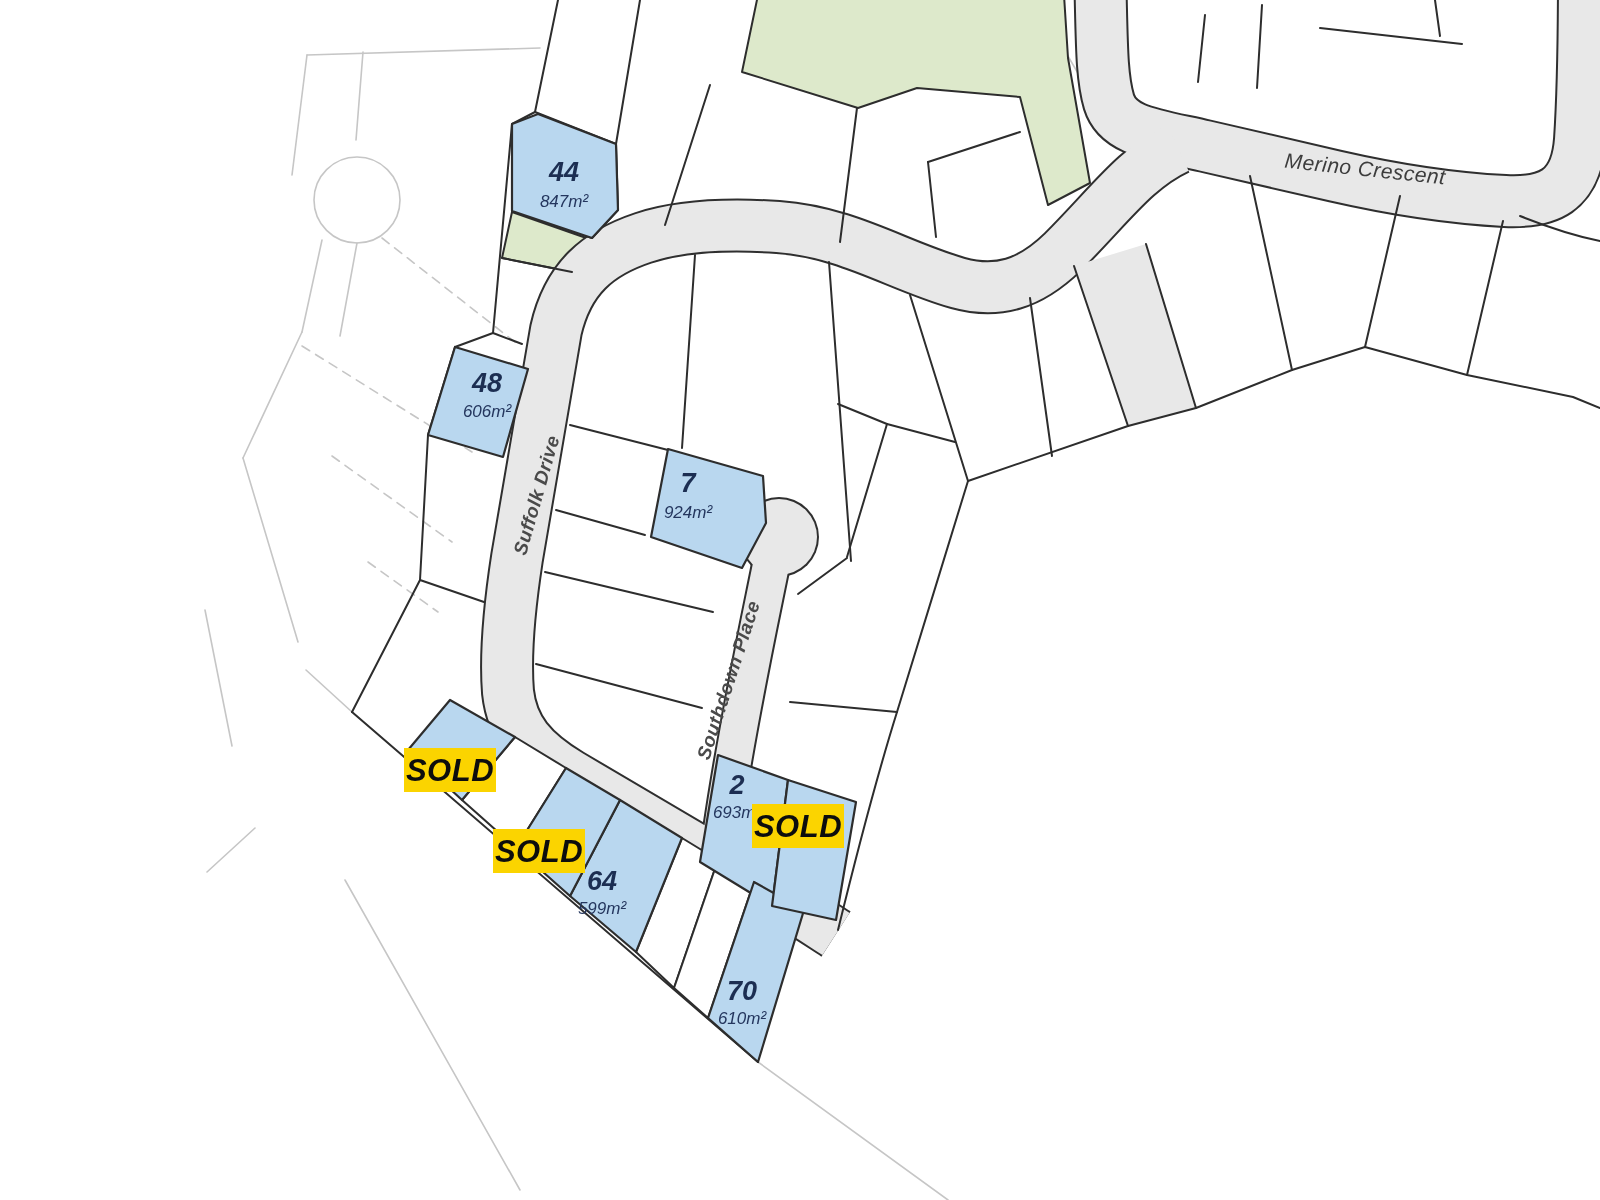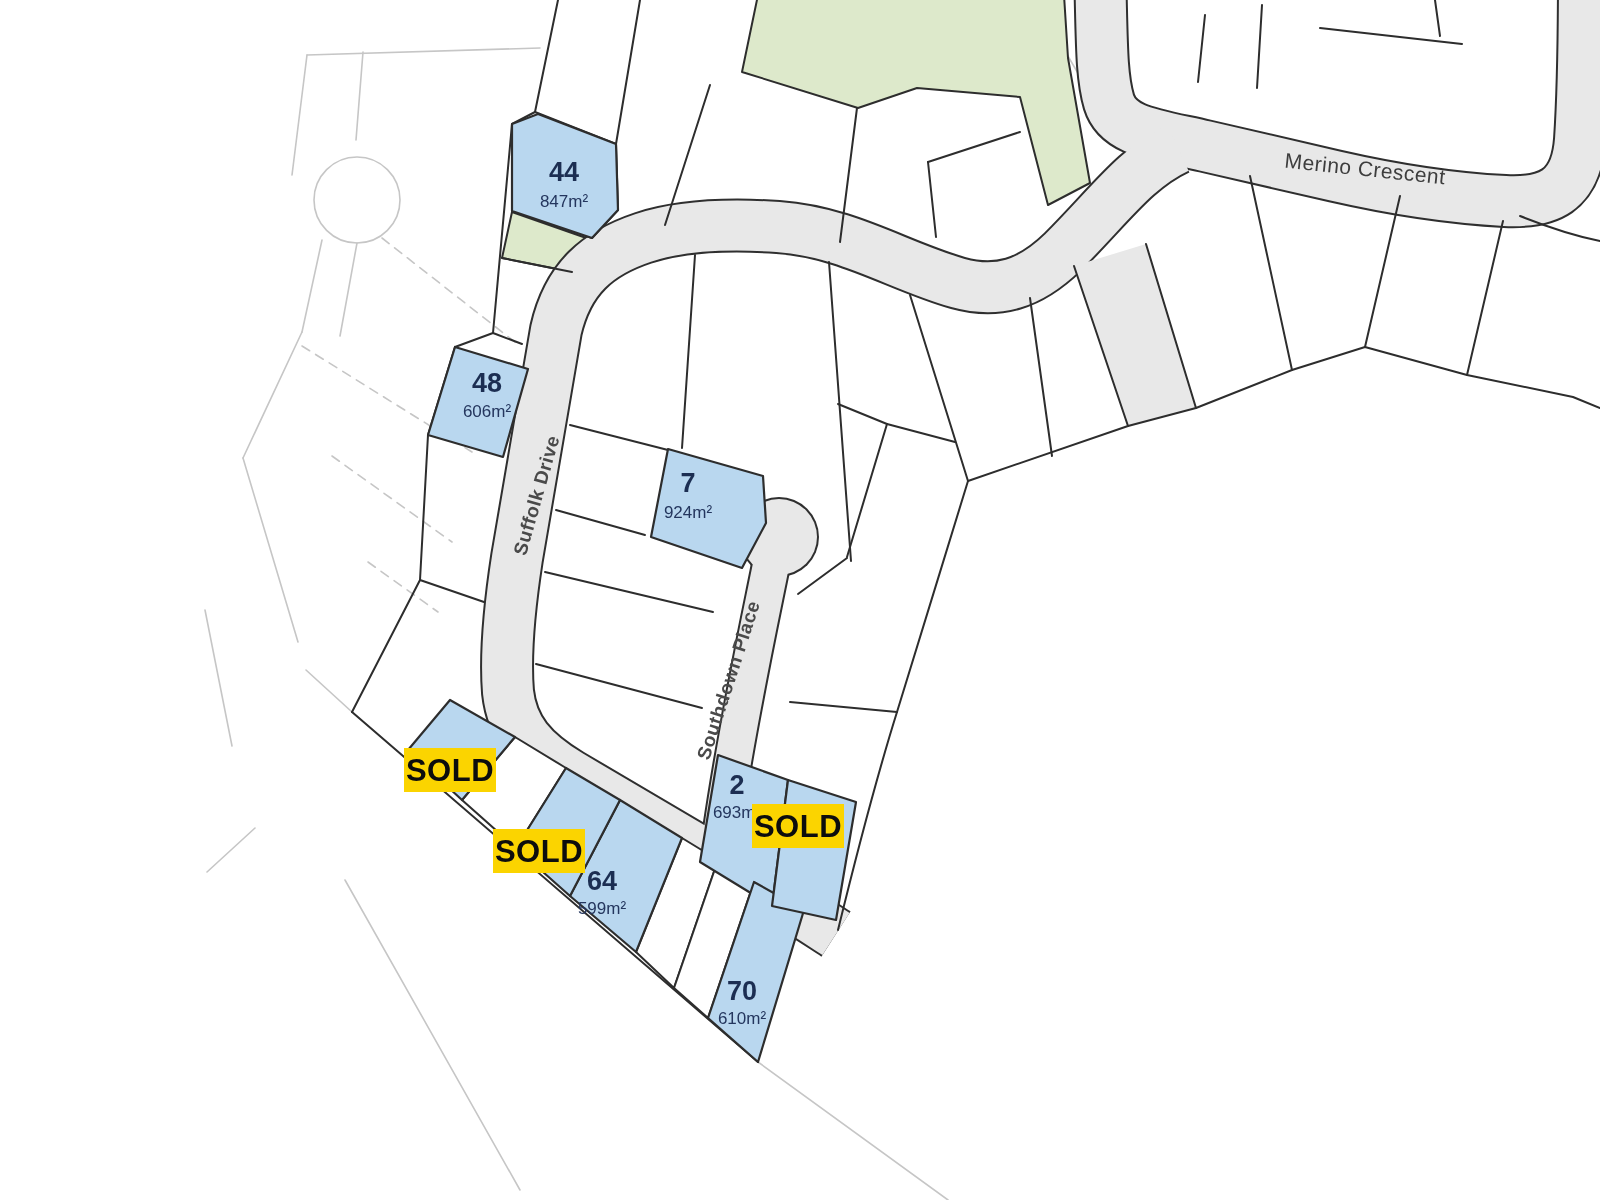--- a/index.html
+++ b/index.html
@@ -1,16 +1,16 @@
 <!DOCTYPE html>
 <html><head>
 <meta charset="utf-8">
 <style>
   html,body{margin:0;padding:0;background:#ffffff;width:1600px;height:1200px;overflow:hidden;}
-  #stage{position:relative;width:1600px;height:1200px;background:#ffffff;}
+  #stage{position:relative;width:1600px;height:1200px;background:#ffffff;font-style:italic;}
   svg{display:block;font-family:"Liberation Sans", sans-serif;}
   .lot-line{stroke:#2d2d2d;stroke-width:2;fill:none;stroke-linejoin:round;stroke-linecap:round;}
   .faint{stroke:#c6c6c6;stroke-width:1.6;fill:none;stroke-linecap:round;}
   .faint-dash{stroke:#c6c6c6;stroke-width:1.6;fill:none;stroke-dasharray:9 7;stroke-linecap:round;}
   .road-casing{stroke:#2f2f2f;stroke-width:54;fill:none;stroke-linejoin:round;stroke-linecap:butt;}
   .road-fill{stroke:#e8e8e8;stroke-width:50;fill:none;stroke-linejoin:round;stroke-linecap:butt;}
   .stem-casing{stroke:#2f2f2f;stroke-width:40;fill:none;stroke-linecap:butt;}
   .stem-fill{stroke:#e8e8e8;stroke-width:36;fill:none;stroke-linecap:butt;}
   .park{fill:#dde9cb;stroke:#2d2d2d;stroke-width:2;stroke-linejoin:round;}
   .avail{fill:#b9d7ef;stroke:#2d2d2d;stroke-width:2.2;stroke-linejoin:round;}

